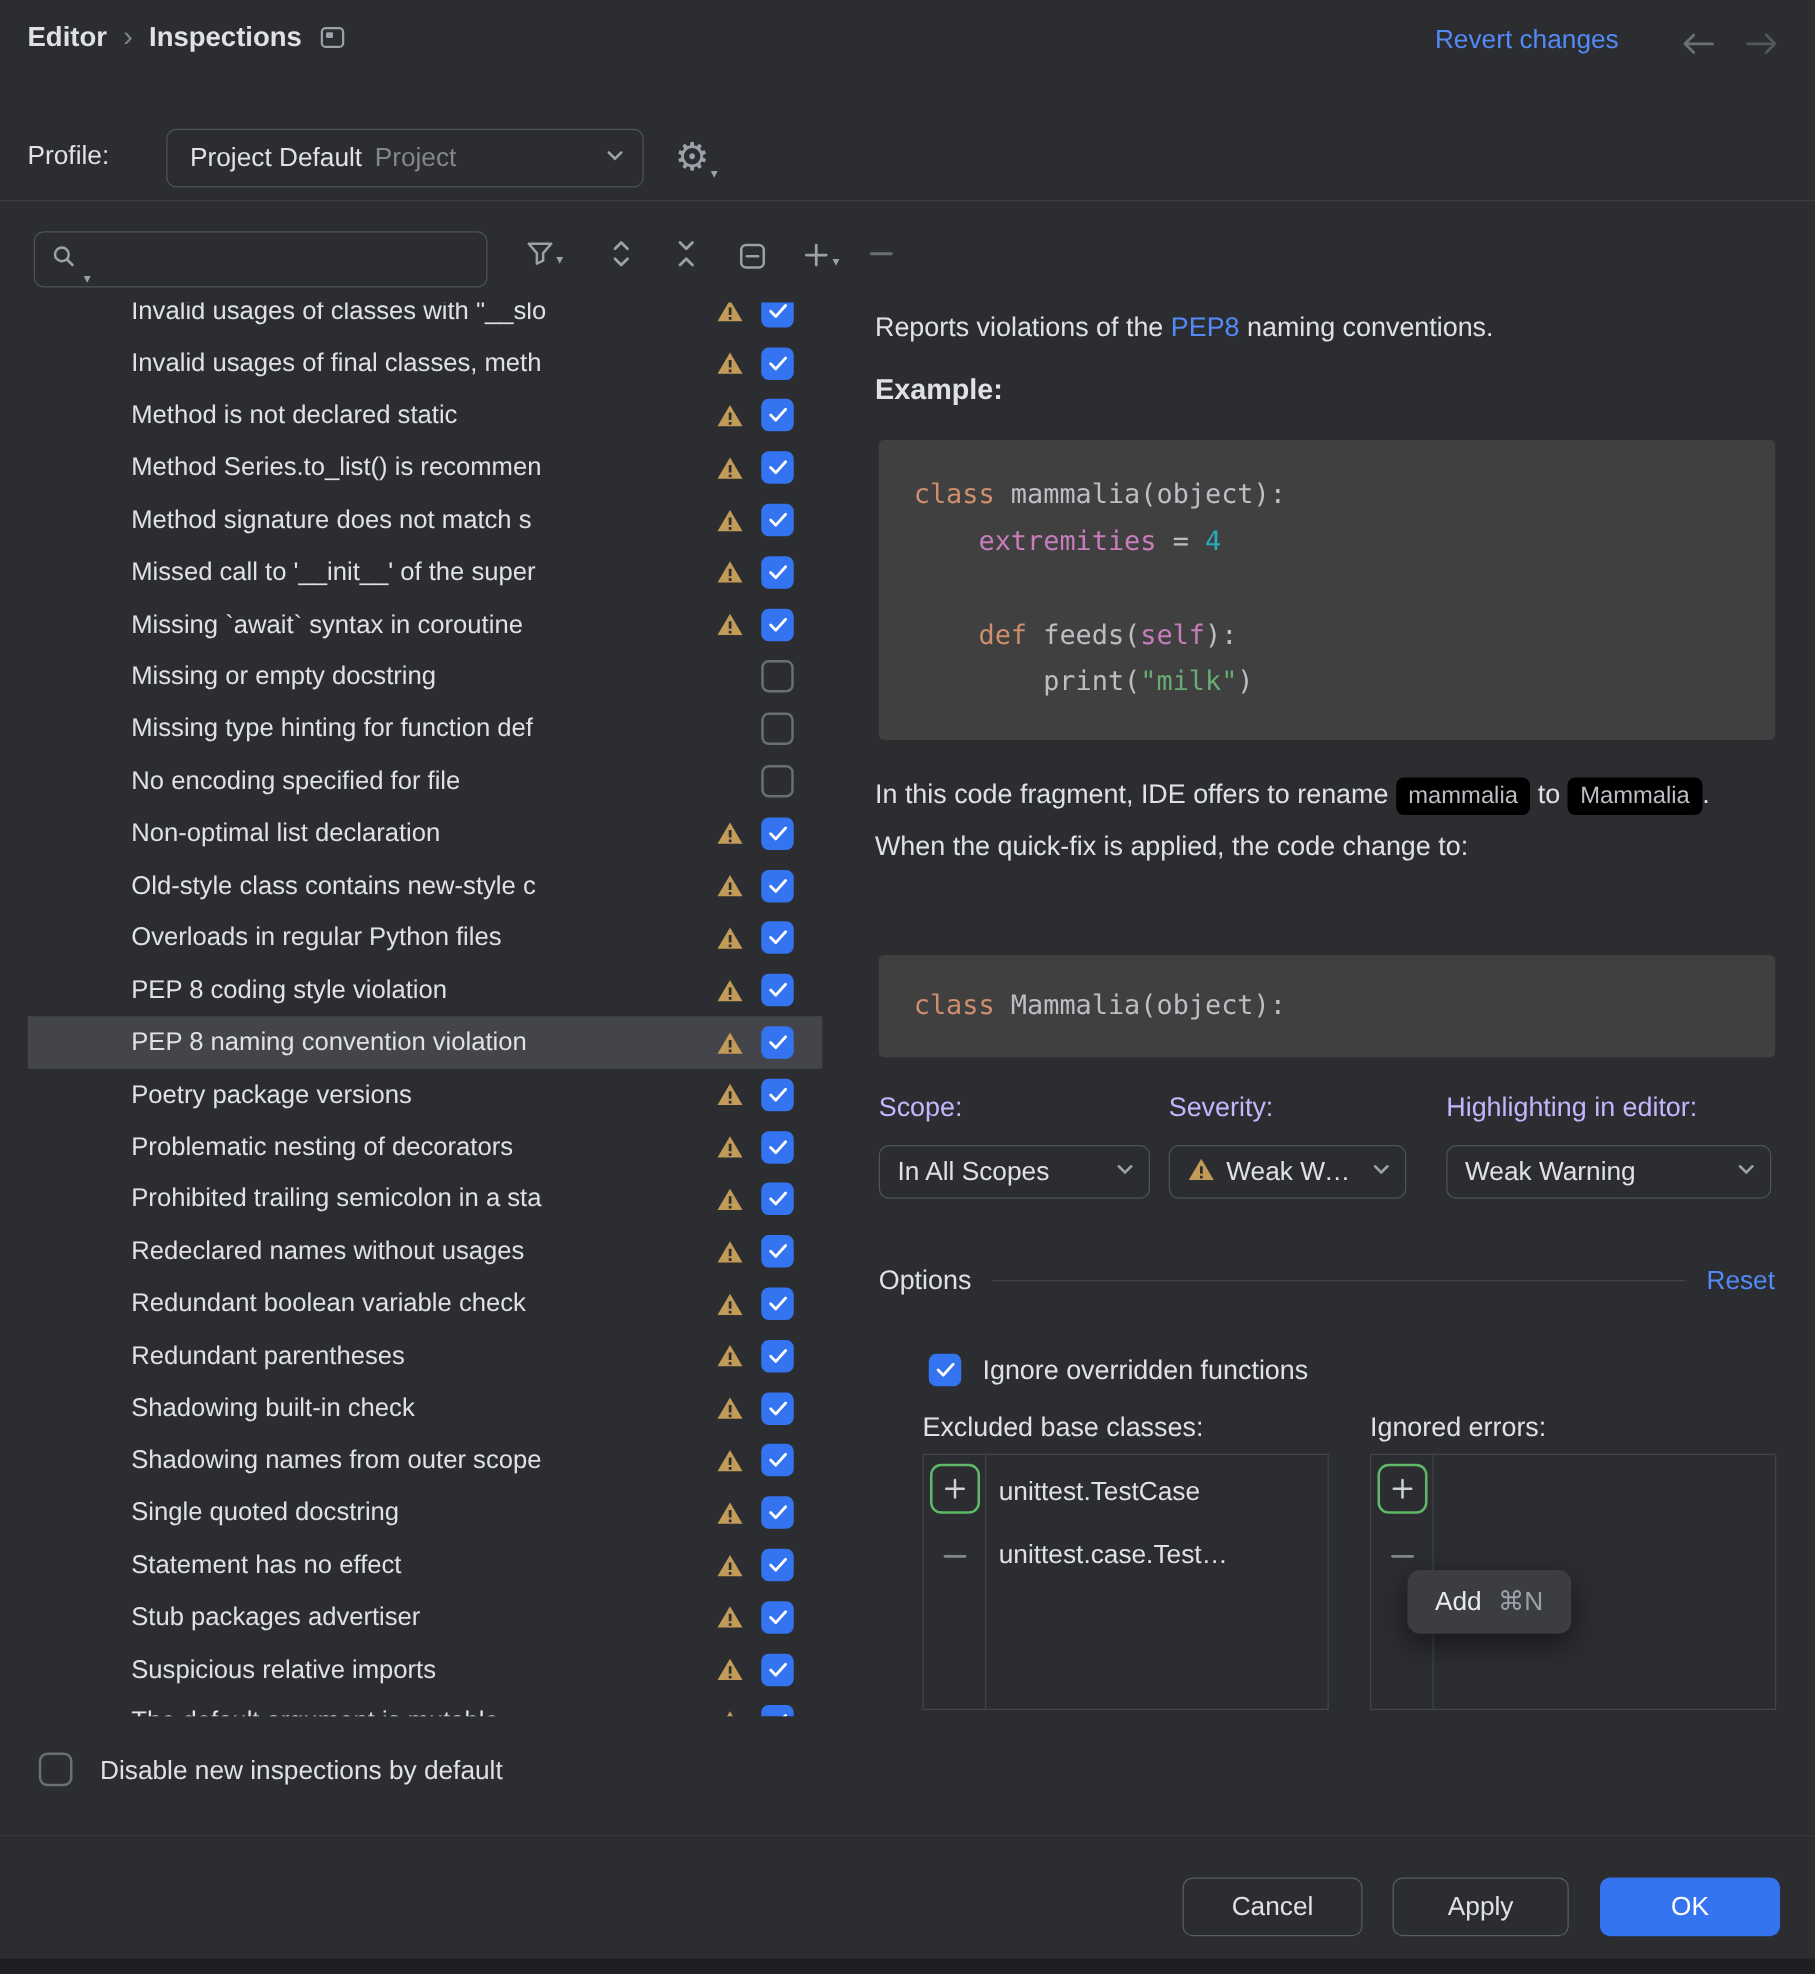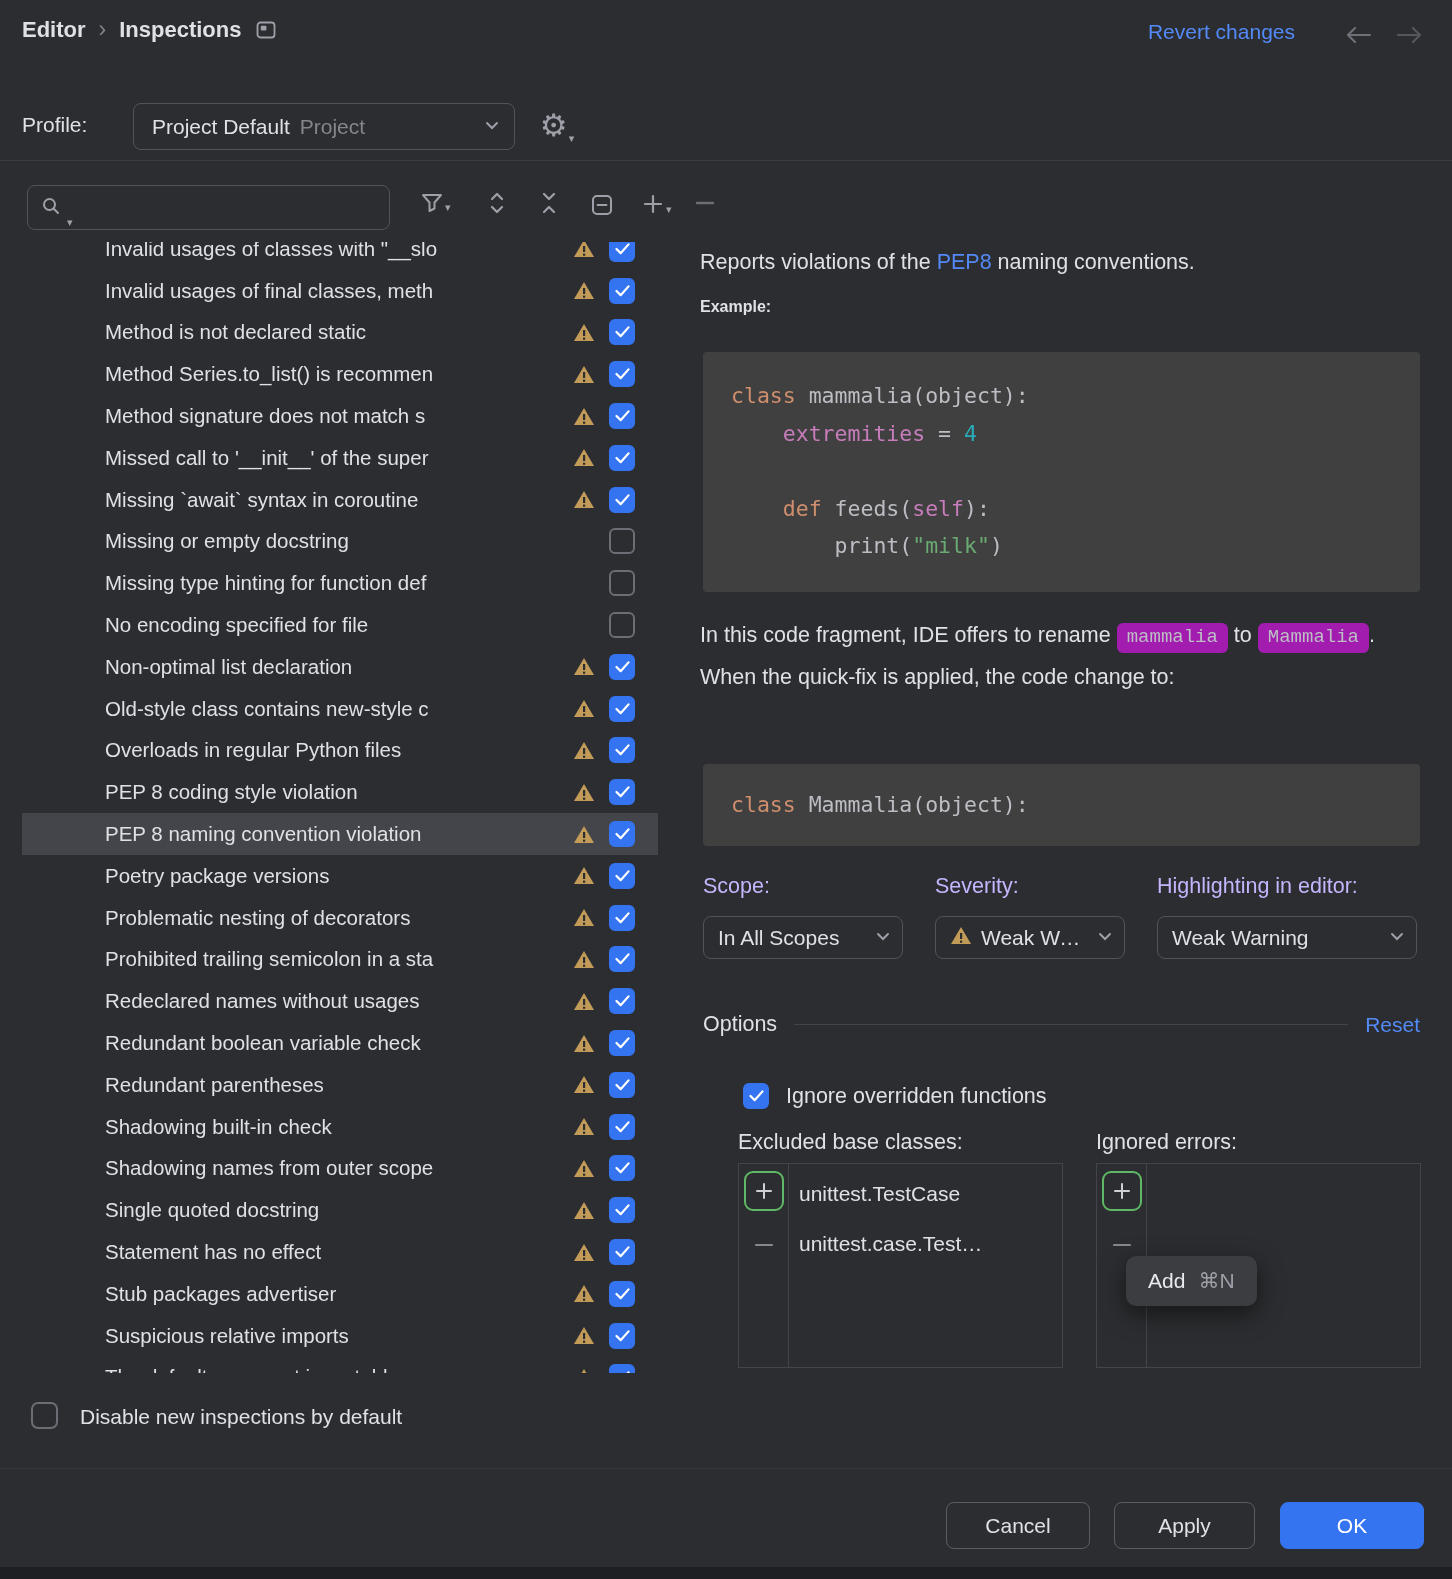--- a/index.html
+++ b/index.html
@@ -45,37 +45,37 @@
   .cb{width:26px;height:26px;border-radius:6px;border:2px solid #6b6e75;flex:none;display:flex;align-items:center;justify-content:center;cursor:pointer;background:transparent}
   .cb.on{background:#3574f0;border-color:#3574f0}
 
   .disable-row{left:31px;top:1402px;display:flex;align-items:flex-end;gap:22px}
   .disable-row .cb{width:27px;height:27px;border-radius:7px}
   .disable-label{font-size:21px;color:#dfe1e5}
 
   
   .desc{left:700px;top:250px;width:730px;font-size:21.5px;color:#dfe1e5}
   .desc a{color:#548af7;text-decoration:none;cursor:pointer}
-  .example-label{left:700px;top:298px;font-size:16px;font-weight:bold}
+  .example-label{left:700px;top:298px;font-size:23px;font-weight:bold}
   .code-block{background:#404040;border-radius:4px;padding:25px 28px;font-family:"DejaVu Sans Mono","Liberation Mono",monospace;font-size:21.5px;line-height:37.6px;white-space:pre}
   .code1{left:703px;top:352px;width:717px;height:240px;overflow:hidden}
   .code2{left:703px;top:764px;width:717px;height:82px;overflow:hidden;padding-top:22px}
   .tok-kw{color:#cf8e6d}
   .tok-plain{color:#bcbec4}
   .tok-field{color:#c77dbb}
   .tok-num{color:#2aacb8}
   .tok-str{color:#6aab73}
 
   .para{left:700px;top:615px;width:724px;font-size:21.5px;line-height:41.5px;color:#dfe1e5}
-  .chip{display:inline-block;background:#a21caf;border-radius:6px;padding:1px 10px 2px;font-family:Liberation Mono, monospace;font-size:19px;color:#bcbec4;line-height:27px}
+  .chip{display:inline-block;background:#000000;border-radius:6px;padding:1px 10px 2px;font-family:Liberation Sans, sans-serif;font-size:19px;color:#bcbec4;line-height:27px}
 
   .ctl-label{top:874px;font-size:21.5px;color:#c4b5fd}
   .lbl-scope{left:703px}.lbl-severity{left:935px}.lbl-highlight{left:1157px}
   .dropdown{top:916px;height:43px;border:1px solid #50535a;border-radius:8px;background:#2b2d30;display:flex;align-items:center;padding:0 10px 0 14px;gap:9px;cursor:pointer}
-  .dd-scope{left:703px;width:200px}
+  .dd-scope{left:703px;width:217px}
   .dd-severity{left:935px;width:190px}
   .dd-highlight{left:1157px;width:260px}
   .dd-label{flex:1;min-width:0;overflow:hidden;white-space:nowrap;text-overflow:ellipsis;font-size:21px;color:#dfe1e5}
 
   .options-row{left:703px;top:1012px;width:717px;display:flex;align-items:center;gap:17px}
   .options-title{font-size:21.5px;color:#dfe1e5}
   .options-line{flex:1;height:1px;background:#43454a}
   .reset-link{font-size:21px;color:#548af7;cursor:pointer}
 
   .ignore-row{left:743px;top:1083px;display:flex;align-items:center;gap:17px}

